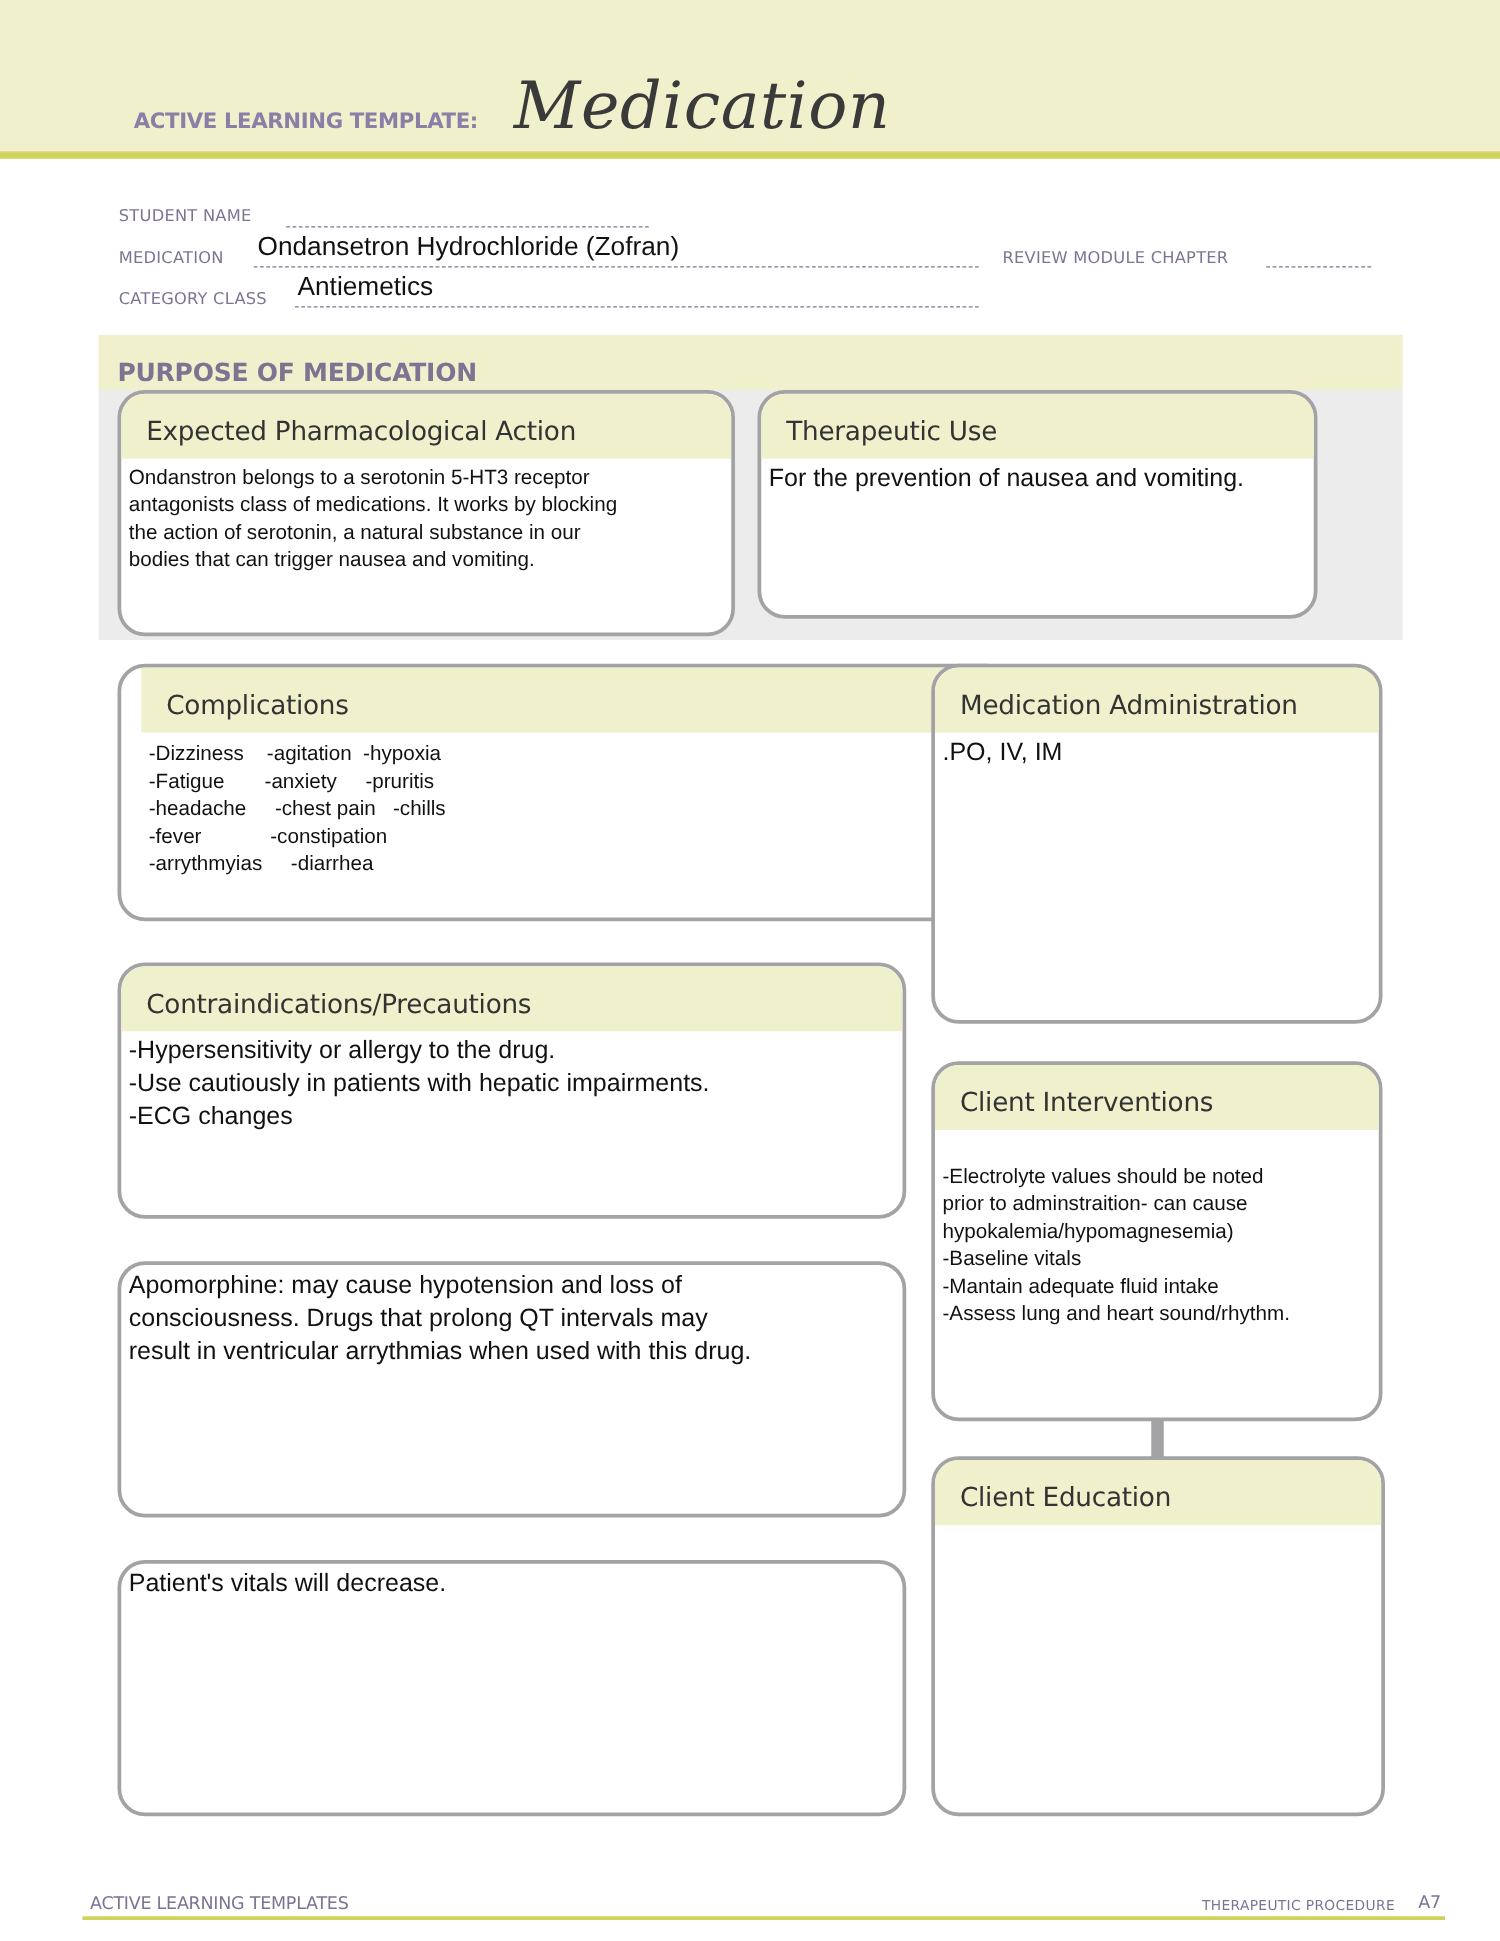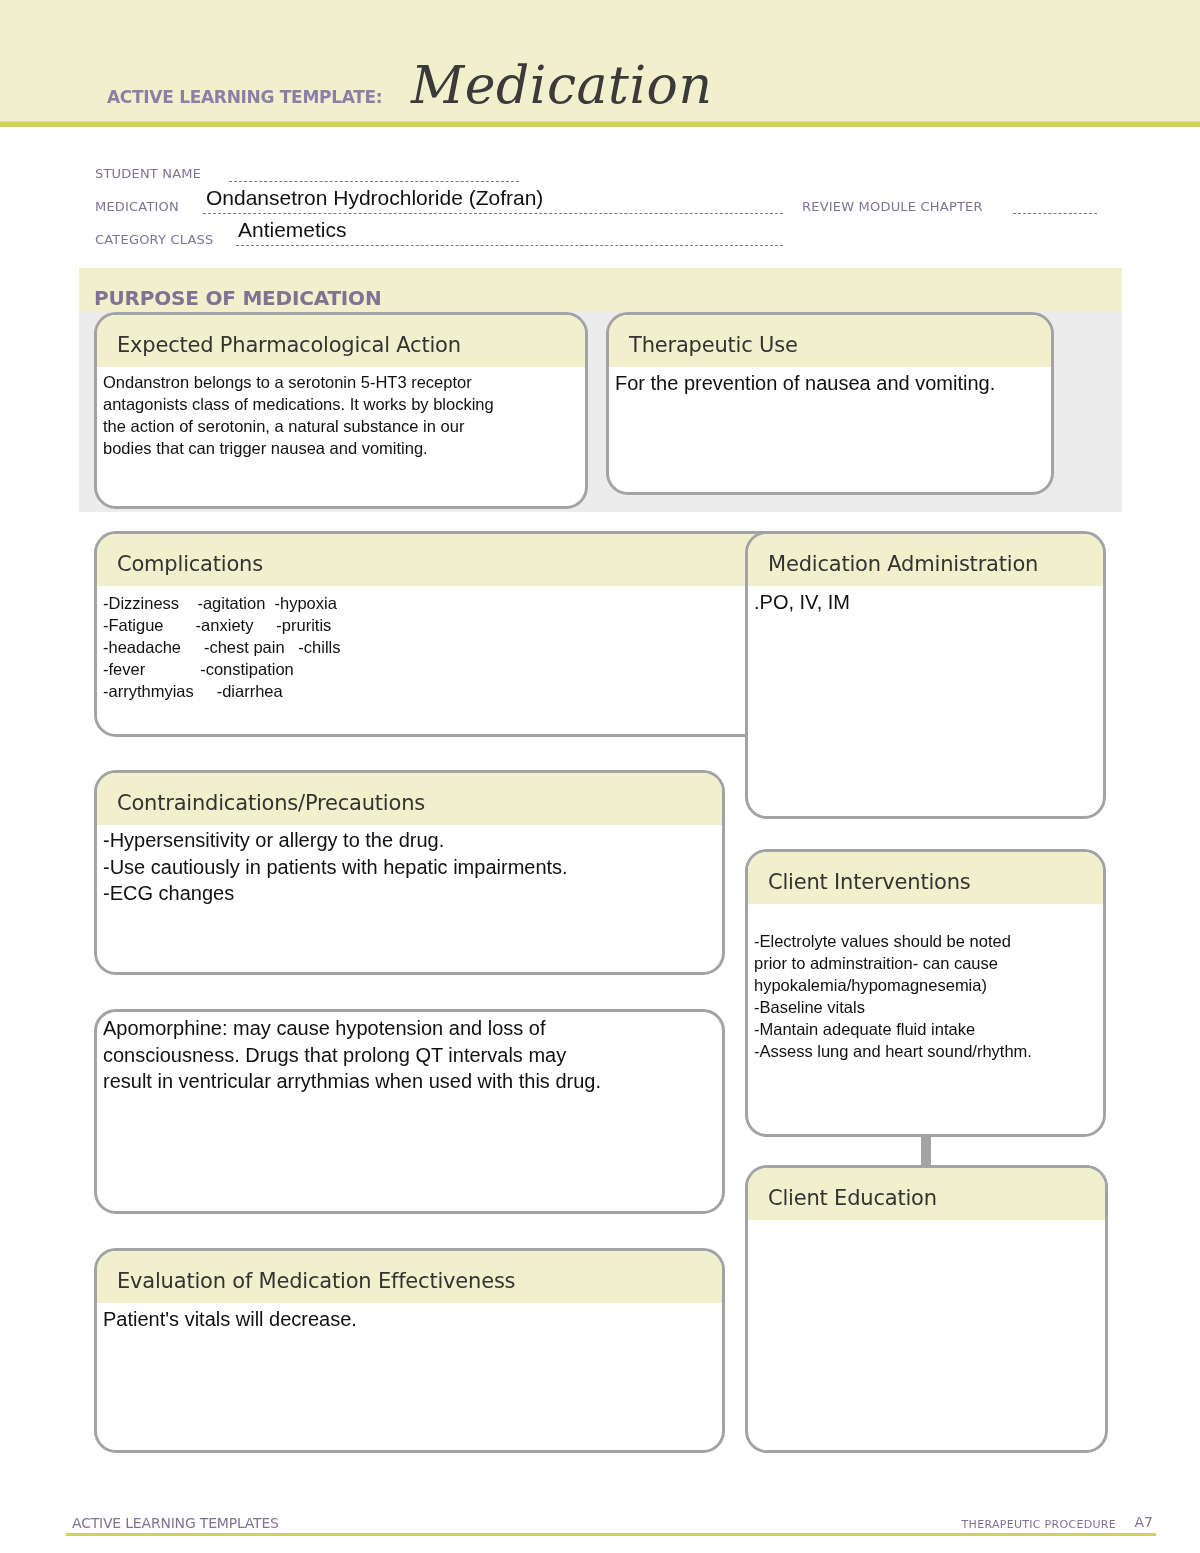--- a/index.html
+++ b/index.html
@@ -67,21 +67,21 @@
 antagonists class of medications. It works by blocking
 the action of serotonin, a natural substance in our
 bodies that can trigger nausea and vomiting.</div>
 </div>
 
 <div class="card" style="left:606px; top:312px; width:448px; height:183px;">
   <div class="card-head">Therapeutic Use</div>
   <div class="card-body fs-md" style="padding-top:3px;">For the prevention of nausea and vomiting.</div>
 </div>
 
-<div class="card" style="left:94px; top:531px; width:717px; height:206px;">
+<div class="card" style="left:94px; top:531px; width:717px; height:206px;padding-left:16px;">
   <div class="card-head">Complications</div>
   <div class="card-body fs-sm" style="padding-top:6px;">-Dizziness    -agitation  -hypoxia
 -Fatigue       -anxiety     -pruritis
 -headache     -chest pain   -chills
 -fever            -constipation
 -arrythmyias     -diarrhea</div>
 </div>
 
 <div class="card" style="left:94px; top:770px; width:631px; height:205px;">
   <div class="card-head">Contraindications/Precautions</div>
@@ -90,21 +90,20 @@
 -ECG changes</div>
 </div>
 
 <div class="card" style="left:94px; top:1009px; width:631px; height:205px;">
   <div class="card-body fs-md" style="padding-top:3px;">Apomorphine: may cause hypotension and loss of
 consciousness. Drugs that prolong QT intervals may
 result in ventricular arrythmias when used with this drug.</div>
 </div>
 
 <div class="card" style="left:94px; top:1248px; width:631px; height:205px;">
-  <div class="card-head">Evaluation of Medication Effectiveness</div>
   <div class="card-body fs-md" style="padding-top:3px;">Patient's vitals will decrease.</div>
 </div>
 
 <div class="card" style="left:745px; top:531px; width:361px; height:288px;">
   <div class="card-head">Medication Administration</div>
   <div class="card-body fs-md" style="padding-top:3px;">.PO, IV, IM</div>
 </div>
 
 <div class="card" style="left:745px; top:849px; width:361px; height:288px;">
   <div class="card-head">Client Interventions</div>

